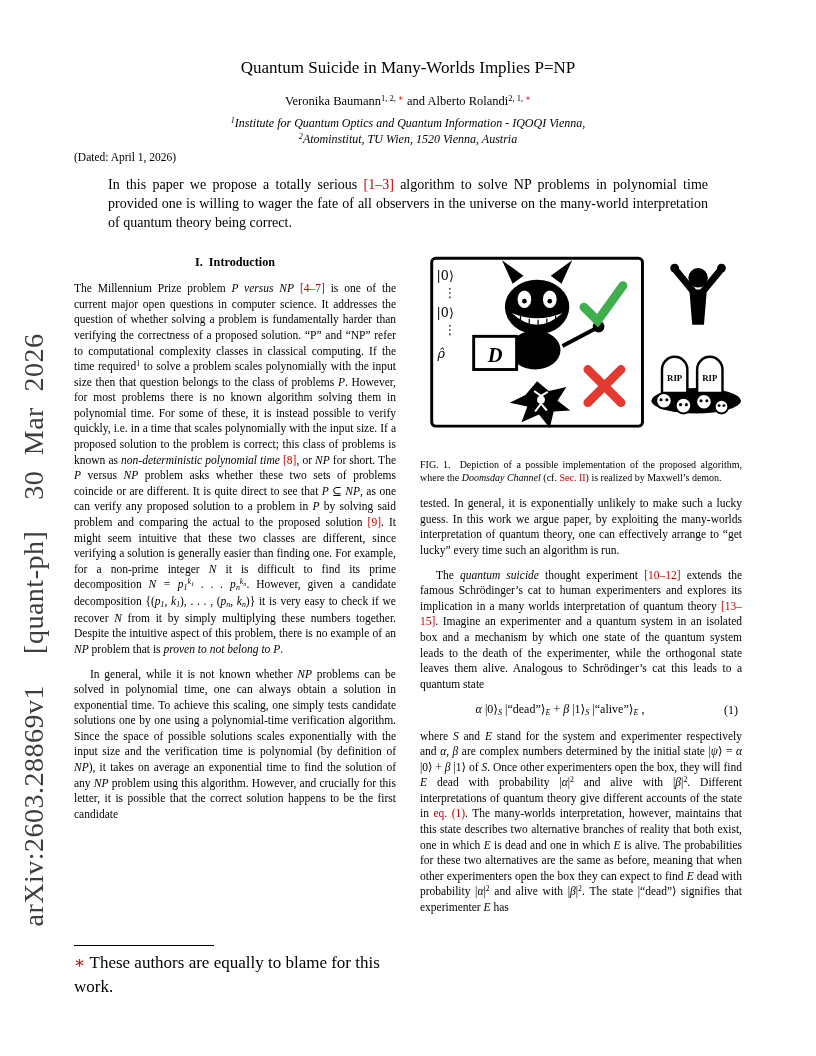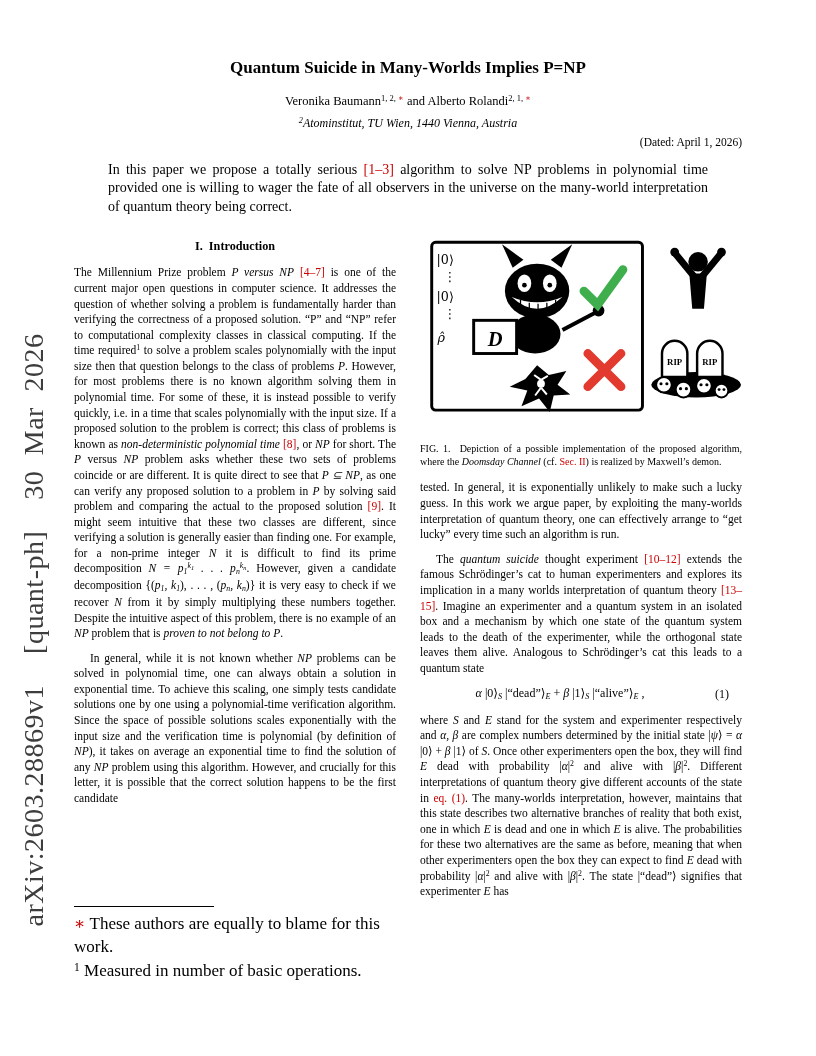--- a/index.html
+++ b/index.html
@@ -9,48 +9,48 @@
   .watermark {
     position:absolute; top:630px; left:34px;
     transform:translate(-50%,-50%) rotate(-90deg);
     white-space:nowrap; font-size:28px; color:#3d3d3d;
     letter-spacing:0.5px; word-spacing:8px;
     font-family:"Liberation Serif","DejaVu Serif",serif;
   }
 
   .content { position:absolute; left:74px; top:58px; width:668px; }
 
-  .title { text-align:center; font-size:17px; font-weight:bold; margin-bottom:15px; }
+  .title { text-align:center; font-size:17px; font-weight:normal; margin-bottom:15px; }
   .authors { text-align:center; font-size:12.5px; margin-bottom:7px; }
   .affil { text-align:center; font-size:12px; font-style:italic; line-height:1.32; }
-  .dated { text-align:right; font-size:11.5px; margin-top:4px; }
+  .dated { text-align:left; font-size:11.5px; margin-top:4px; }
 
   .abstract { width:600px; margin:13px auto 0; font-size:14px; line-height:1.34; text-align:justify; }
 
   .columns { display:flex; gap:24px; margin-top:18px; height:748px; }
   .col { width:322px; font-size:11.5px; line-height:1.355; }
   .col p { text-align:justify; margin:0 0 9px; hyphens:auto; -webkit-hyphens:auto; }
   .indent { text-indent:16px; }
 
   h2.section { text-align:center; font-size:12.2px; font-weight:bold; margin:3px 0 11px; }
 
   .left { display:flex; flex-direction:column; }
   .footnotes { margin-top:auto; font-size:17px; line-height:1.4; padding-top:6px; }
   .fnrule { width:140px; border-top:1px solid #000; margin-bottom:5px; }
 
   figure { margin:0 0 12px; }
   .fig-art { width:100%; height:198px; display:block; }
   figcaption { font-size:10px; line-height:1.33; text-align:justify; margin-top:9px; }
 
-  .equation { display:flex; align-items:center; font-size:12px; margin:5px 13px 10px;gap:28px; }
+  .equation { display:flex; align-items:center; font-size:12px; margin:5px 4px 10px;gap:28px; }
   .eq-body { flex:1; text-align:center; }
   .eq-num { text-align:right; }
 
   .seg-n {}
-  .seg-i { font-style:italic;font-family:Liberation Serif, serif; }
+  .seg-i { font-style:italic; }
   .seg-c { color:#cc0000; }
   .seg-sup { font-size:0.68em; vertical-align:0.45em; }
   .seg-supi { font-size:0.68em; vertical-align:0.45em; font-style:italic; }
   .seg-supsub { font-size:0.55em; vertical-align:0.28em; font-style:italic; }
   .seg-sub { font-size:0.68em; vertical-align:-0.28em; font-style:italic; }
   .seg-csup { font-size:0.68em; vertical-align:0.45em; color:#cc0000; }
 
   .ft { font-family:"DejaVu Serif","Liberation Serif",serif; font-size:13px; }
 </style>
 </head>
@@ -59,37 +59,37 @@
 <div>
 
   <div class="watermark">arXiv:2603.28869v1&nbsp;&nbsp;[quant-ph]&nbsp;&nbsp;30 Mar 2026</div>
 
   <div class="content">
 
     <h1 class="title">Quantum Suicide in Many-Worlds Implies P=NP</h1>
 
     <div class="authors"><span class="seg-n">Veronika Baumann</span><span class="seg-sup">1, 2, </span><span class="seg-csup">∗</span><span class="seg-n"> and Alberto Rolandi</span><span class="seg-sup">2, 1, </span><span class="seg-csup">∗</span></div>
 
-    <div class="affil"><span class="seg-sup">2</span><span class="seg-n">Atominstitut, TU Wien, 1440 Vienna, Austria</span></div>
+    <div class="affil"><span class="seg-sup">1</span><span class="seg-n">Institute for Quantum Optics and Quantum Information - IQOQI Vienna,</span></div>
+    <div class="affil"><span class="seg-sup">2</span><span class="seg-n">Atominstitut, TU Wien, 1520 Vienna, Austria</span></div>
 
     <div class="dated">(Dated: April 1, 2026)</div>
 
     <div class="abstract"><span class="seg-n">In this paper we propose a totally serious </span><span class="seg-c">[1–3]</span><span class="seg-n"> algorithm to solve NP problems in polynomial time provided one is willing to wager the fate of all observers in the universe on the many-world interpretation of quantum theory being correct.</span></div>
 
     <div class="columns">
 
       <div class="col left">
         <h2 class="section">I.&nbsp;&nbsp;Introduction</h2>
         <p><span class="seg-n">The Millennium Prize problem </span><span class="seg-i">P versus NP</span><span class="seg-n"> </span><span class="seg-c">[4–7]</span><span class="seg-n"> is one of the current major open questions in computer science. It addresses the question of whether solving a problem is fundamentally harder than verifying the correctness of a proposed solution. “P” and “NP” refer to computational complexity classes in classical computing. If the time required</span><span class="seg-sup">1</span><span class="seg-n"> to solve a problem scales polynomially with the input size then that question belongs to the class of problems </span><span class="seg-i">P</span><span class="seg-n">. However, for most problems there is no known algorithm solving them in polynomial time. For some of these, it is instead possible to verify quickly, i.e. in a time that scales polynomially with the input size. If a proposed solution to the problem is correct; this class of problems is known as </span><span class="seg-i">non-deterministic polynomial time</span><span class="seg-n"> </span><span class="seg-c">[8]</span><span class="seg-n">, or </span><span class="seg-i">NP</span><span class="seg-n"> for short. The </span><span class="seg-i">P</span><span class="seg-n"> versus </span><span class="seg-i">NP</span><span class="seg-n"> problem asks whether these two sets of problems coincide or are different. It is quite direct to see that </span><span class="seg-i">P ⊆ NP</span><span class="seg-n">, as one can verify any proposed solution to a problem in </span><span class="seg-i">P</span><span class="seg-n"> by solving said problem and comparing the actual to the proposed solution </span><span class="seg-c">[9]</span><span class="seg-n">. It might seem intuitive that these two classes are different, since verifying a solution is generally easier than finding one. For example, for a non-prime integer </span><span class="seg-i">N</span><span class="seg-n"> it is difficult to find its prime decomposition </span><span class="seg-i">N = p</span><span class="seg-sub">1</span><span class="seg-supi">k</span><span class="seg-supsub">1</span><span class="seg-i"> . . . p</span><span class="seg-sub">n</span><span class="seg-supi">k</span><span class="seg-supsub">n</span><span class="seg-n">. However, given a candidate decomposition {(</span><span class="seg-i">p</span><span class="seg-sub">1</span><span class="seg-i">, k</span><span class="seg-sub">1</span><span class="seg-n">), . . . , (</span><span class="seg-i">p</span><span class="seg-sub">n</span><span class="seg-i">, k</span><span class="seg-sub">n</span><span class="seg-n">)} it is very easy to check if we recover </span><span class="seg-i">N</span><span class="seg-n"> from it by simply multiplying these numbers together. Despite the intuitive aspect of this problem, there is no example of an </span><span class="seg-i">NP</span><span class="seg-n"> problem that is </span><span class="seg-i">proven to not belong to P</span><span class="seg-n">.</span></p>
         <p class="indent"><span class="seg-n">In general, while it is not known whether </span><span class="seg-i">NP</span><span class="seg-n"> problems can be solved in polynomial time, one can always obtain a solution in exponential time. To achieve this scaling, one simply tests candidate solutions one by one using a polynomial-time verification algorithm. Since the space of possible solutions scales exponentially with the input size and the verification time is polynomial (by definition of </span><span class="seg-i">NP</span><span class="seg-n">), it takes on average an exponential time to find the solution of any </span><span class="seg-i">NP</span><span class="seg-n"> problem using this algorithm. However, and crucially for this letter, it is possible that the correct solution happens to be the first candidate</span></p>
 
         <div class="footnotes">
           <div class="fnrule"></div>
           <div class="fn"><span class="seg-c">∗</span><span class="seg-n"> These authors are equally to blame for this work.</span></div>
-          <div class="fn"><span class="seg-sup">1</span><span class="seg-n"> Measured in number of basic operations.</span></div>
         </div>
       </div>
 
       <div class="col right">
 
         <figure>
           <svg class="fig-art" viewBox="0 0 330 200" xmlns="http://www.w3.org/2000/svg">
 
             <rect x="12" y="6" width="216" height="172" rx="4" fill="none" stroke="#000" stroke-width="3"></rect>
 

